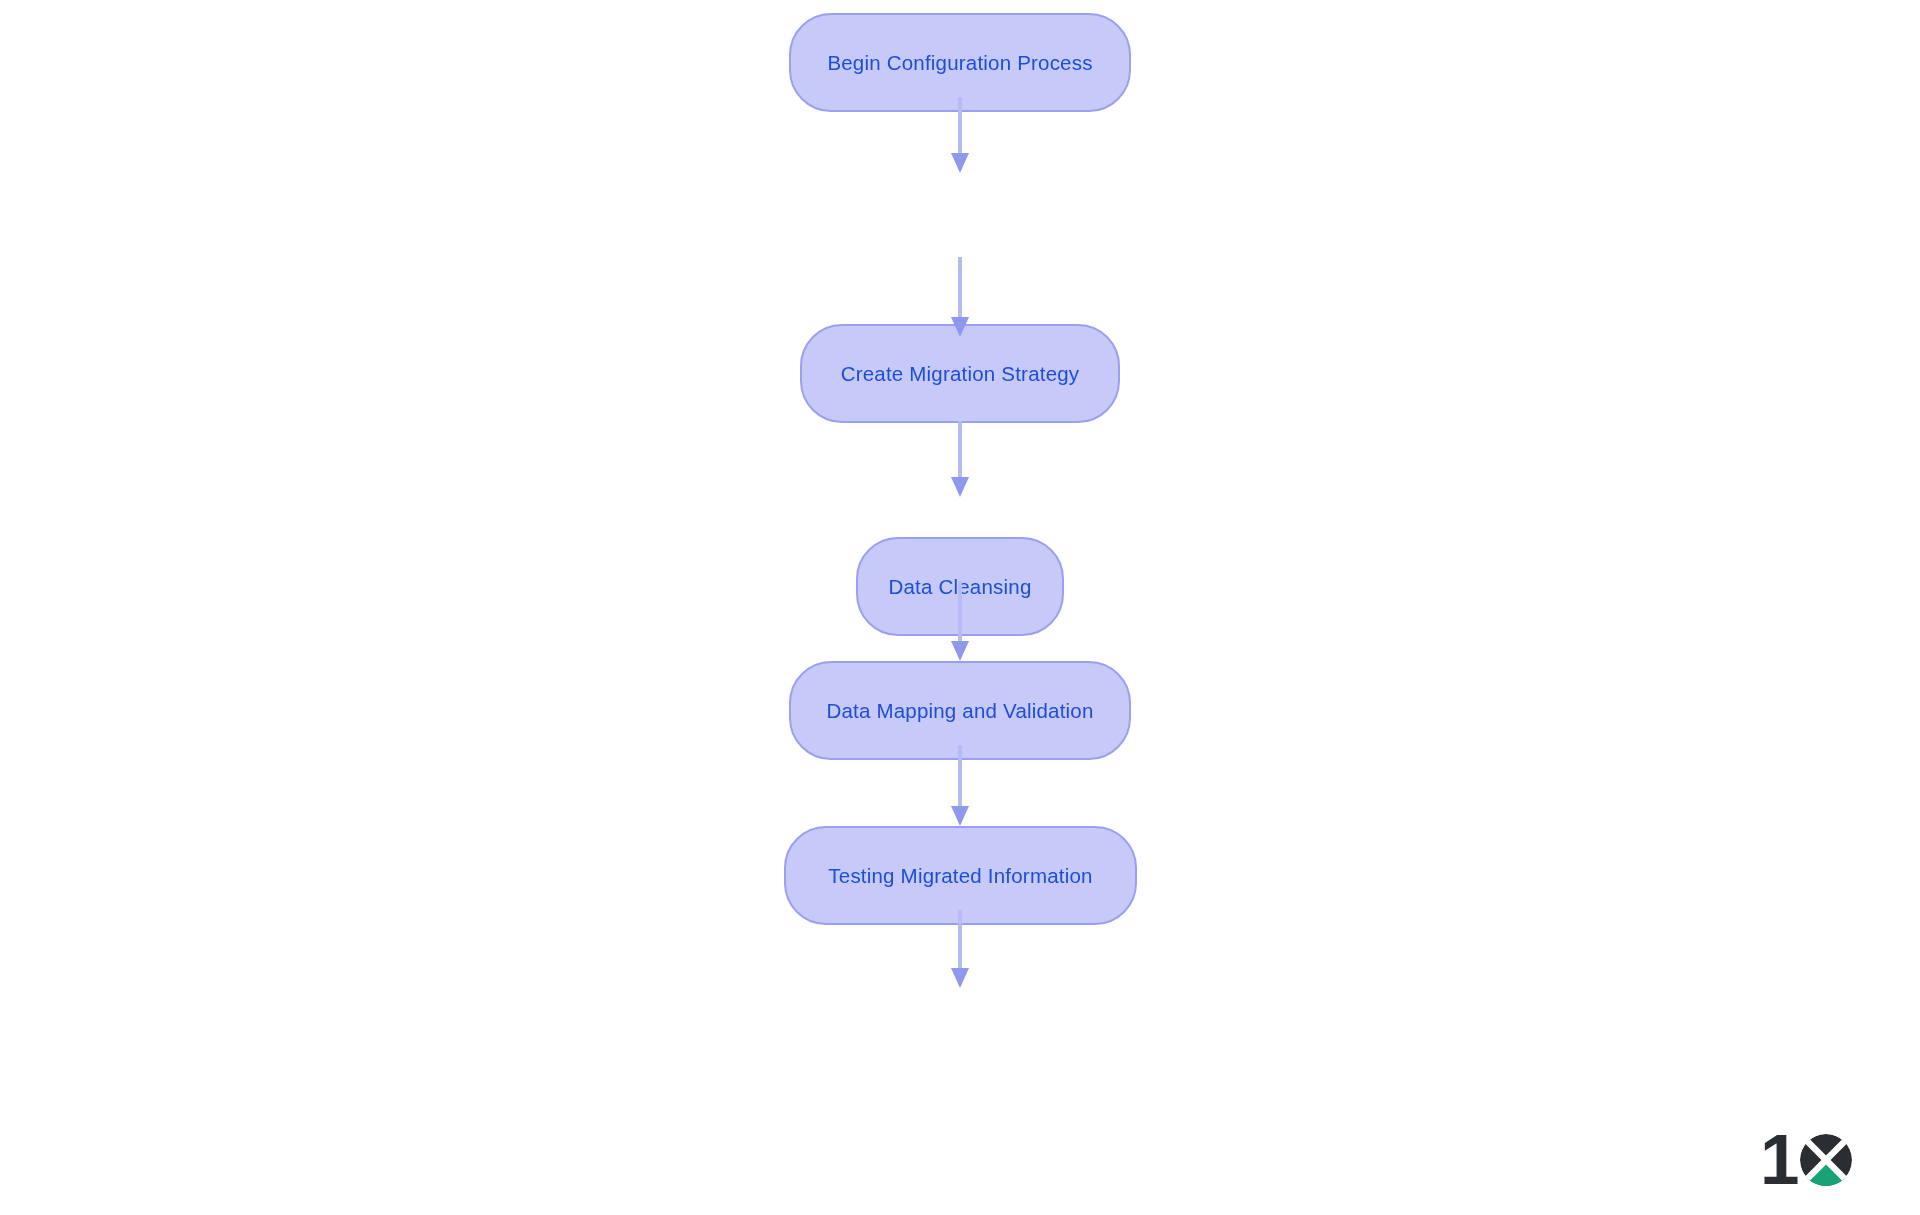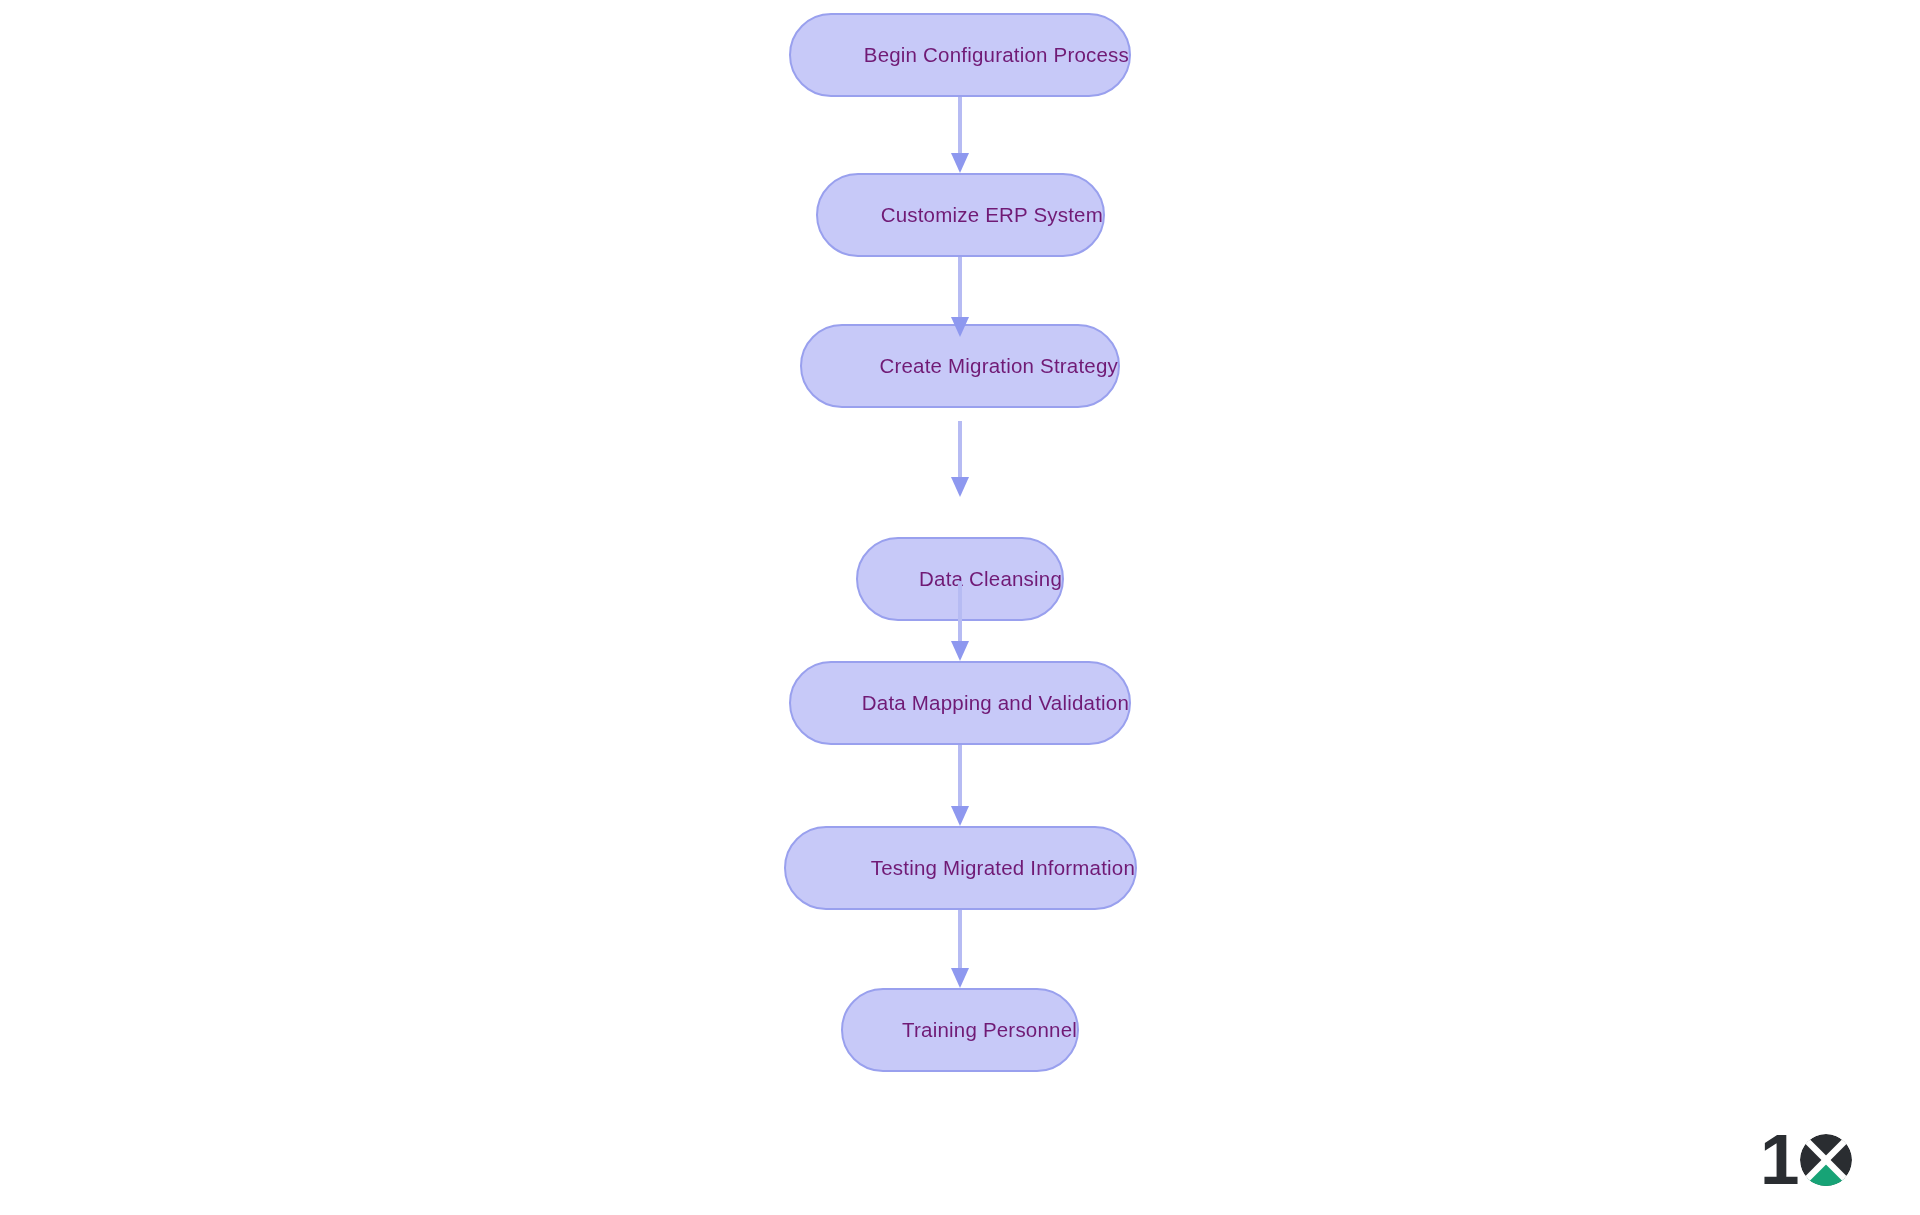--- a/index.html
+++ b/index.html
@@ -10,30 +10,30 @@
   }
   .canvas {
     position: relative;
     width: 1920px;
     height: 1215px;
     background: #ffffff;
     overflow: hidden;
   }
   .node {
     position: absolute;
-    height: 84px;
+    height: 99px;
     box-sizing: border-box;
     background: #c7c9f8;
     border: 2px solid #99a0ee;
     border-radius: 42px;
     display: flex;
     align-items: center;
-    justify-content: flex-end;
+    justify-content: center;
     font-size: 20.5px;
-    color: #701a75;
+    color: #1d4ed8;
     letter-spacing: 0.2px;
     white-space: nowrap;
   }
   .connector {
     position: absolute;
     left: 948px;
     width: 24px;
     display: block;
   }
   .watermark {
@@ -59,43 +59,37 @@
 </style>
 </head>
 <body>
 
 <div class="canvas">
 
   <div class="node" style="left:789px; top:13px;  width:342px;">
     <span>Begin Configuration Process</span>
   </div>
 
-  <div class="node" style="left:816px; top:173px; width:289px;">
-    <span>Customize ERP System</span>
-  </div>
 
   <div class="node" style="left:800px; top:324px; width:320px;">
     <span>Create Migration Strategy</span>
   </div>
 
   <div class="node" style="left:856px; top:497px; width:208px;margin-top:40px;">
     <span>Data Cleansing</span>
   </div>
 
   <div class="node" style="left:784px; top:826px; width:353px;">
     <span>Testing Migrated Information</span>
   </div>
 
   <div class="node" style="left:789px; top:661px; width:342px;">
     <span>Data Mapping and Validation</span>
   </div>
 
-  <div class="node" style="left:841px; top:988px; width:238px;">
-    <span>Training Personnel</span>
-  </div>
 
   <svg class="connector" style="top:97px;" width="24" height="76">
     <line x1="12" y1="0" x2="12" y2="58" stroke="#b6bbf3" stroke-width="4"></line>
     <polygon points="3,56 21,56 12,76" fill="#8e98ef"></polygon>
   </svg>
 
   <svg class="connector" style="top:257px;" width="24" height="80">
     <line x1="12" y1="0" x2="12" y2="62" stroke="#b6bbf3" stroke-width="4"></line>
     <polygon points="3,60 21,60 12,80" fill="#8e98ef"></polygon>
   </svg>

